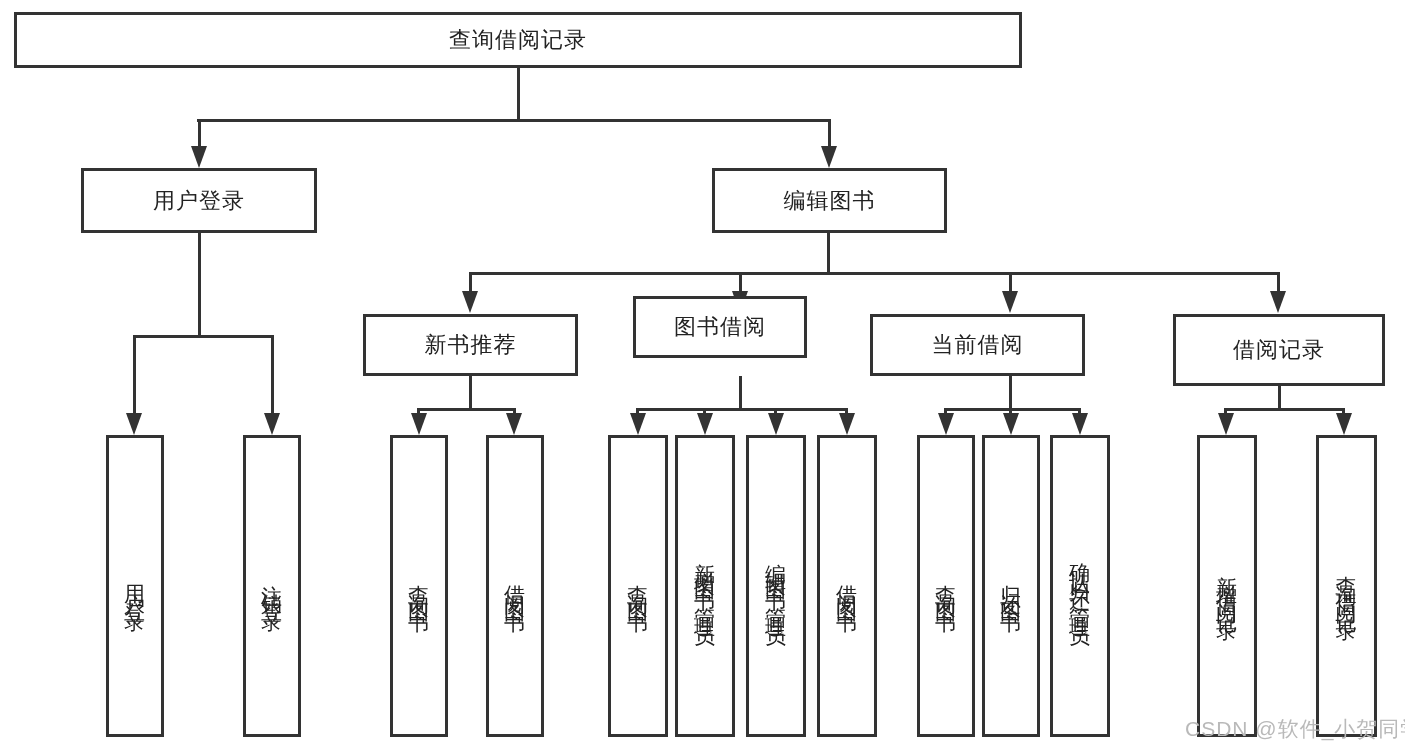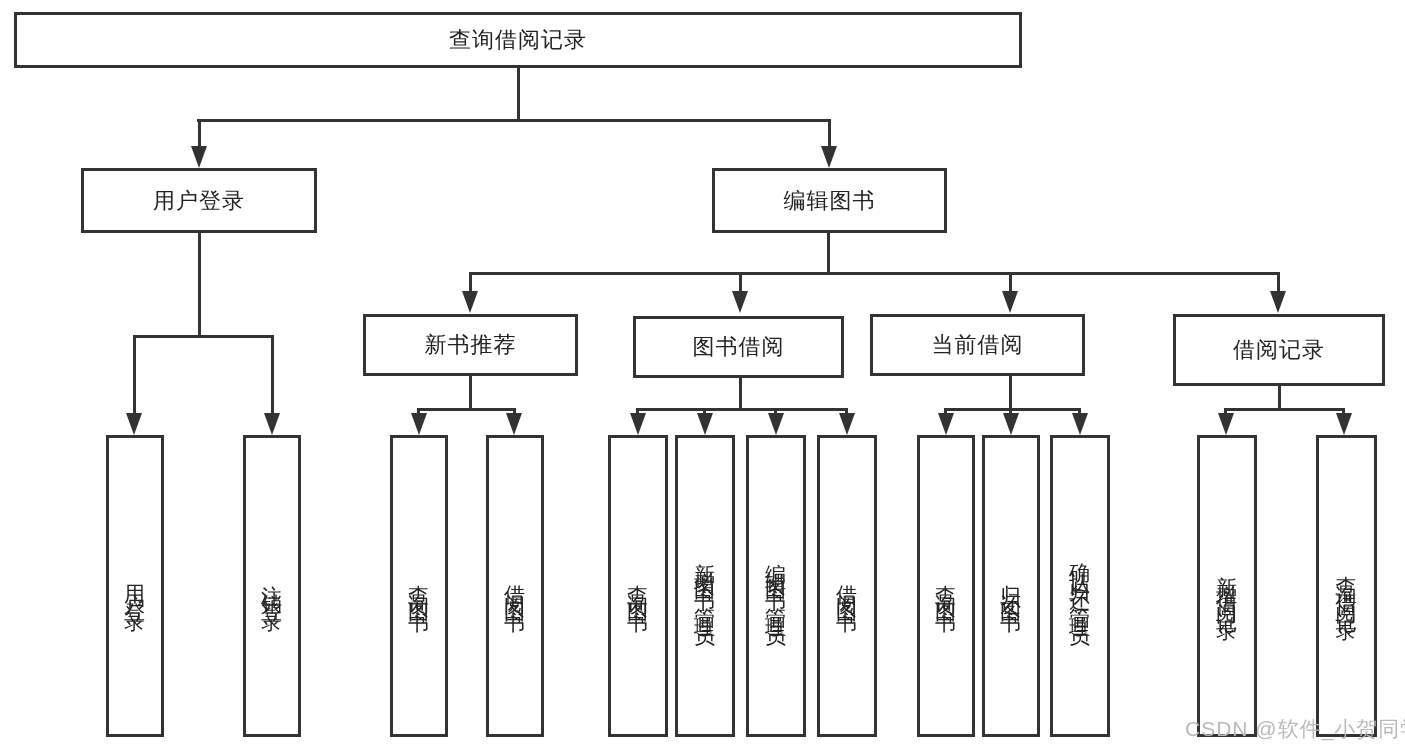--- a/index.html
+++ b/index.html
@@ -108,21 +108,21 @@
   </div>
 
   <div class="box" style="left:712px;top:168px;width:235px;height:65px">
     <span>编辑图书</span>
   </div>
 
   <div class="box" style="left:363px;top:314px;width:215px;height:62px">
     <span>新书推荐</span>
   </div>
 
-  <div class="box" style="left:633px;top:316px;width:211px;height:62px">
+  <div class="box" style="left:633px;top:296px;width:174px;height:62px">
     <span>图书借阅</span>
   </div>
 
   <div class="box" style="left:870px;top:314px;width:215px;height:62px">
     <span>当前借阅</span>
   </div>
 
   <div class="box" style="left:1173px;top:314px;width:212px;height:72px">
     <span>借阅记录</span>
   </div>

